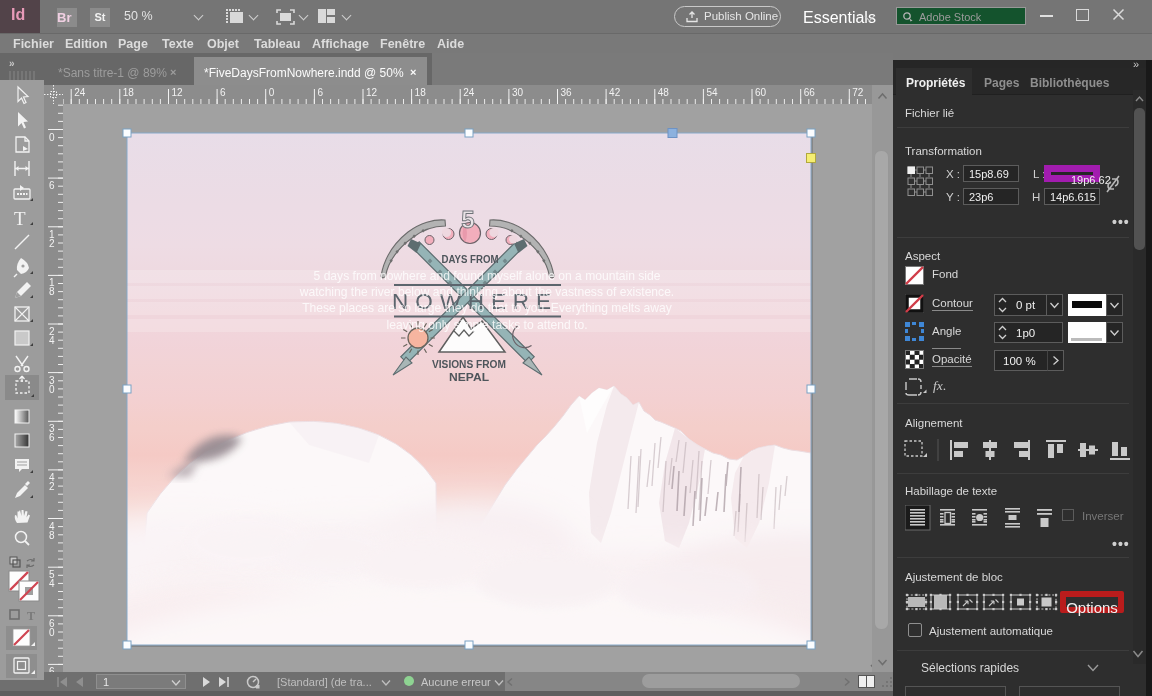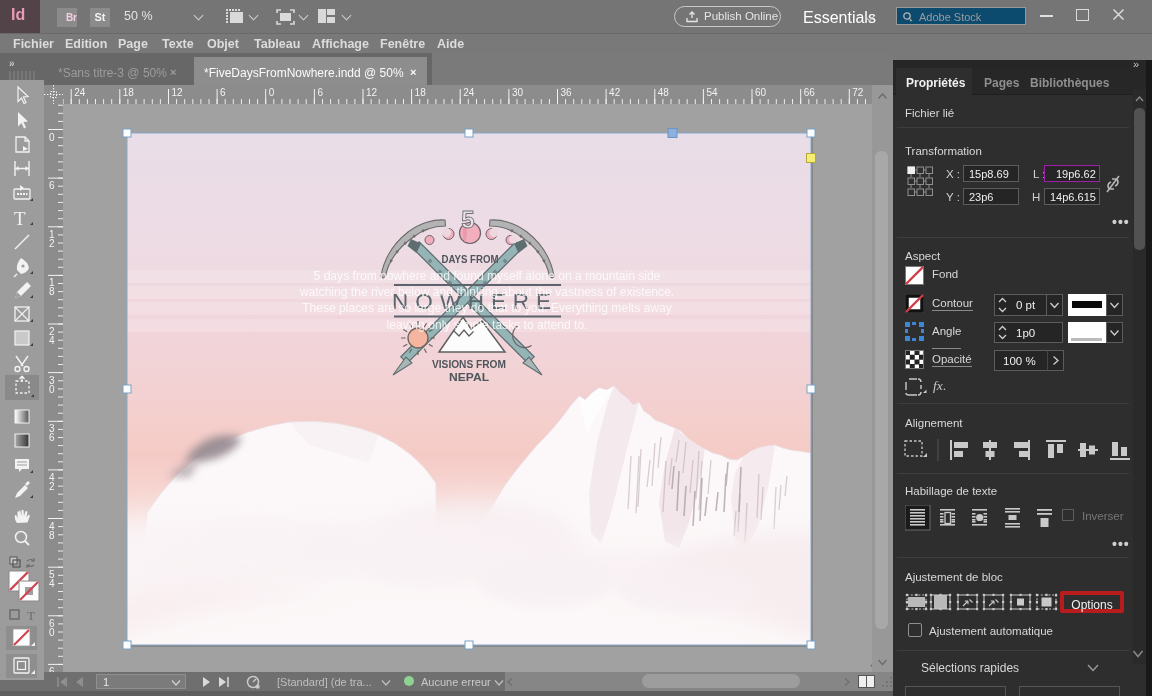--- a/index.html
+++ b/index.html
@@ -26,21 +26,21 @@
   #statusbar { left:0; top:672px; width:893px; height:19px; background:#6f6f6f; }
   #statusright { left:505px; top:672px; width:388px; height:19px; background:#868686; }
   #bottomstrip { left:0; top:691px; width:893px; height:5px; background:#5e5e5e; }
   .chev { display:inline-block; width:7px; height:7px; border-right:1.5px solid #cfcfcf; border-bottom:1.5px solid #cfcfcf; transform:rotate(45deg); }
 </style>
 </head>
 <body>
 <div id="appbar" class="abs">
   <div class="abs" style="left:0;top:0;width:40px;height:33px;background:#524349"></div>
   <div class="abs" style="left:11px;top:6px;font-size:16px;font-weight:bold;color:#e89ab8;letter-spacing:0px">Id</div>
-  <div class="abs" style="left:57px;top:8px;width:20px;height:19px;background:#8b8b8b;color:#f0cfe2;font-size:10px;font-weight:bold;text-align:right;line-height:19px">Br</div>
+  <div class="abs" style="left:57px;top:8px;width:20px;height:19px;background:#8b8b8b;color:#f0cfe2;font-size:13px;font-weight:bold;text-align:left;line-height:19px">Br</div>
   <div class="abs" style="left:90px;top:8px;width:20px;height:19px;background:#8b8b8b;color:#f2f2f2;font-size:11px;font-weight:bold;text-align:center;line-height:19px">St</div>
   <div class="abs" style="left:124px;top:9px;color:#e3e3e3;font-size:12.5px">50 %</div>
   <div class="abs chev" style="left:195px;top:12px"></div>
 
   <svg class="abs" style="left:226px;top:9px" width="18" height="15" viewBox="0 0 18 15">
     <rect x="4" y="3" width="13" height="11" fill="#d9d9d9"></rect>
     <g fill="#d9d9d9">
         <rect x="0" y="0" width="2" height="2"></rect>
         <rect x="3" y="0" width="2" height="2"></rect>
         <rect x="6" y="0" width="2" height="2"></rect>
@@ -70,21 +70,21 @@
   <div class="abs" style="left:674px;top:6px;width:107px;height:21px;border:1px solid #c9c9c9;border-radius:11px;color:#e5e5e5;font-size:11.5px;">
     <svg class="abs" style="left:11px;top:4px" width="12" height="12" viewBox="0 0 12 12">
       <path d="M6 1 L6 7 M3.5 3.5 L6 1 L8.5 3.5" fill="none" stroke="#e5e5e5" stroke-width="1.3"></path>
       <path d="M1 7 V10.5 H11 V7" fill="none" stroke="#e5e5e5" stroke-width="1.3"></path>
     </svg>
     <span class="abs" style="left:29px;top:3px">Publish Online</span>
   </div>
   <div class="abs" style="left:803px;top:9px;color:#ffffff;font-size:16px">Essentials</div>
   <div class="abs chev" style="left:866px;top:13px"></div>
 
-  <div class="abs" style="left:896px;top:7px;width:130px;height:18px;border:1px solid #989898;background:#0c4a6e;">
+  <div class="abs" style="left:896px;top:7px;width:130px;height:18px;border:1px solid #989898;background:#14532d;">
     <svg class="abs" style="left:5px;top:3px" width="12" height="12" viewBox="0 0 12 12">
       <circle cx="5" cy="5" r="3.2" fill="none" stroke="#b5b5b5" stroke-width="1.3"></circle>
       <path d="M7.5 7.5 L10.5 9.5 L8.5 10.5 Z" fill="#b5b5b5"></path>
     </svg>
     <span class="abs" style="left:22px;top:3px;font-size:11px;color:#9b9b9b">Adobe Stock</span>
   </div>
 
   <div class="abs" style="left:1040px;top:15px;width:13px;height:2px;background:#e0e0e0"></div>
   <div class="abs" style="left:1076px;top:9px;width:13px;height:12px;border:1.5px solid #dadada"></div>
   <svg class="abs" style="left:1112px;top:8px" width="13" height="13" viewBox="0 0 13 13">
@@ -104,21 +104,21 @@
 </div>
 <div class="abs" style="left:893px;top:53px;width:259px;height:7px;background:#797979"></div>
 <div id="tabbar" class="abs">
     <div class="abs" style="left:0;top:0;width:432px;height:32px;background:#676767"></div>
   <div class="abs" style="left:9px;top:5px;color:#c9c9c9;font-size:10px;letter-spacing:1px;font-weight:bold">»</div>
     <svg class="abs" style="left:8px;top:18px" width="28" height="10" viewBox="0 0 28 10">
       <g stroke="#7e7e7e" stroke-width="1.5">
         <path d="M2 0 V10 M6 0 V10 M10 0 V10 M14 0 V10 M18 0 V10 M22 0 V10 M26 0 V10"></path>
       </g>
     </svg>
-  <div class="abs" style="left:58px;top:13px;color:#9d9d9d;font-size:12px">*Sans titre-3 @ 50%</div>
+  <div class="abs" style="left:58px;top:13px;color:#9d9d9d;font-size:12px">*Sans titre-1 @ 89%</div>
   <div class="abs" style="left:170px;top:13px;color:#9d9d9d;font-size:11px;font-weight:bold">×</div>
   <div class="abs" style="left:194px;top:4px;width:233px;height:28px;background:#8d8d8d"></div>
   <div class="abs" style="left:204px;top:13px;color:#fbfbfb;font-size:12px">*FiveDaysFromNowhere.indd @ 50%</div>
   <div class="abs" style="left:410px;top:13px;color:#fbfbfb;font-size:11px;font-weight:bold">×</div>
 </div>
 <div id="rulerh" class="abs">
     <svg class="abs" style="left:0;top:0" width="810" height="19" viewBox="0 0 810 19">
       <path d="M0.1 14V19 M8.2 14V19 M16.3 14V19 M24.4 14V19 M32.5 14V19 M40.6 14V19 M48.7 14V19 M56.8 14V19 M64.9 14V19 M73.0 14V19 M81.1 14V19 M89.3 14V19 M97.4 14V19 M105.5 14V19 M113.6 14V19 M121.7 14V19 M129.8 14V19 M137.9 14V19 M146.0 14V19 M154.1 14V19 M162.2 14V19 M170.3 14V19 M178.4 14V19 M186.5 14V19 M194.6 14V19 M202.7 14V19 M210.8 14V19 M218.9 14V19 M227.0 14V19 M235.1 14V19 M243.2 14V19 M251.3 14V19 M259.5 14V19 M267.6 14V19 M275.7 14V19 M283.8 14V19 M291.9 14V19 M300.0 14V19 M308.1 14V19 M316.2 14V19 M324.3 14V19 M332.4 14V19 M340.5 14V19 M348.6 14V19 M356.7 14V19 M364.8 14V19 M372.9 14V19 M381.0 14V19 M389.1 14V19 M397.2 14V19 M405.3 14V19 M413.5 14V19 M421.6 14V19 M429.7 14V19 M437.8 14V19 M445.9 14V19 M454.0 14V19 M462.1 14V19 M470.2 14V19 M478.3 14V19 M486.4 14V19 M494.5 14V19 M502.6 14V19 M510.7 14V19 M518.8 14V19 M526.9 14V19 M535.0 14V19 M543.1 14V19 M551.2 14V19 M559.3 14V19 M567.4 14V19 M575.6 14V19 M583.7 14V19 M591.8 14V19 M599.9 14V19 M608.0 14V19 M616.1 14V19 M624.2 14V19 M632.3 14V19 M640.4 14V19 M648.5 14V19 M656.6 14V19 M664.7 14V19 M672.8 14V19 M680.9 14V19 M689.0 14V19 M697.1 14V19 M705.2 14V19 M713.3 14V19 M721.4 14V19 M729.5 14V19 M737.7 14V19 M745.8 14V19 M753.9 14V19 M762.0 14V19 M770.1 14V19 M778.2 14V19 M786.3 14V19 M794.4 14V19 M802.5 14V19" stroke="#ececec" stroke-width="1"></path>
       <path d="M8.2 4V19 M56.8 4V19 M105.5 4V19 M154.1 4V19 M202.7 4V19 M251.4 4V19 M300.0 4V19 M348.6 4V19 M397.2 4V19 M445.9 4V19 M494.5 4V19 M543.1 4V19 M591.8 4V19 M640.4 4V19 M689.0 4V19 M737.7 4V19 M786.3 4V19" stroke="#f2f2f2" stroke-width="1"></path>
       <text x="11.2" y="11" font-size="10" fill="#f2f2f2" font-family="Liberation Sans, sans-serif">24</text>
@@ -407,21 +407,21 @@
         <rect x="1" y="25" width="6.5" height="6.5"></rect>
         <rect x="10" y="25" width="6.5" height="6.5"></rect>
         <rect x="19" y="25" width="6.5" height="6.5"></rect>
         <path d="M7.5 6 H10 M16.5 6 H19 M7.5 17 H10 M16.5 17 H19 M7.5 28 H10 M16.5 28 H19 M4 9.5 V13 M13 9.5 V13 M22 9.5 V13 M4 20.5 V24 M13 20.5 V24 M22 20.5 V24"></path>
       </g>
       <rect x="1" y="3" width="6.5" height="6.5" fill="#f0f0f0" stroke="#f0f0f0"></rect>
     </svg>
     <div class="abs" style="left:53px;top:108px;color:#d0d0d0;font-size:11.5px">X :</div>
     <div class="abs" style="left:70px;top:105px;width:56px;height:17px;background:#252525;border:1px solid #5c5c5c;color:#f0f0f0;font-size:11px;line-height:16px;padding-left:5px">15p8.69</div>
     <div class="abs" style="left:140px;top:108px;color:#d0d0d0;font-size:11.5px">L :</div>
-    <div class="abs" style="left:151px;top:105px;width:56px;height:17px;background:#252525;border:1px solid #a21caf;color:#f0f0f0;font-size:11px;line-height:16px;padding-left:11px">19p6.62</div>
+    <div class="abs" style="left:151px;top:105px;width:56px;height:17px;background:#252525;border:7px solid #a21caf;color:#f0f0f0;font-size:11px;line-height:16px;padding-left:20px">19p6.62</div>
     <div class="abs" style="left:53px;top:131px;color:#d0d0d0;font-size:11.5px">Y :</div>
     <div class="abs" style="left:70px;top:128px;width:56px;height:17px;background:#252525;border:1px solid #5c5c5c;color:#f0f0f0;font-size:11px;line-height:16px;padding-left:5px">23p6</div>
     <div class="abs" style="left:139px;top:131px;color:#d0d0d0;font-size:11.5px">H :</div>
     <div class="abs" style="left:151px;top:128px;width:56px;height:17px;background:#252525;border:1px solid #5c5c5c;color:#f0f0f0;font-size:11px;line-height:16px;padding-left:5px">14p6.615</div>
     <svg class="abs" style="left:212px;top:114px" width="16" height="20" viewBox="0 0 16 20">
 <g stroke="#b8b8b8" stroke-width="1.5" fill="none">
         <path d="M6 8 q-3 1 -3 4 q0 3 3 3 l3 0"></path>
         <path d="M10 12 q3 -1 3 -4 q0 -3 -3 -3 l-3 0"></path>
         <path d="M2 18 L14 2"></path>
       </g>
@@ -638,21 +638,21 @@
       <rect x="132" y="5" width="19" height="14" fill="none" stroke="#c9c9c9" stroke-width="1" stroke-dasharray="2,1.8"></rect>
       <rect x="130.8" y="3.8" width="2.2" height="2.2" fill="#c9c9c9"></rect>
       <rect x="130.8" y="10.9" width="2.2" height="2.2" fill="#c9c9c9"></rect>
       <rect x="130.8" y="18" width="2.2" height="2.2" fill="#c9c9c9"></rect>
       <rect x="140.4" y="3.8" width="2.2" height="2.2" fill="#c9c9c9"></rect>
       <rect x="140.4" y="18" width="2.2" height="2.2" fill="#c9c9c9"></rect>
       <rect x="150" y="3.8" width="2.2" height="2.2" fill="#c9c9c9"></rect>
       <rect x="150" y="10.9" width="2.2" height="2.2" fill="#c9c9c9"></rect>
       <rect x="150" y="18" width="2.2" height="2.2" fill="#c9c9c9"></rect>
     </svg>
-    <div class="abs" style="left:167px;top:531px;width:64px;height:22px;border:4px solid #b91c1c;border-radius:2px;color:#f0f0f0;font-size:12px;text-align:center;line-height:21px">Options</div>
+    <div class="abs" style="left:167px;top:531px;width:64px;height:22px;border:6px solid #b91c1c;border-radius:2px;color:#f0f0f0;font-size:15px;text-align:center;line-height:21px">Options</div>
     <div class="abs" style="left:15px;top:563px;width:14px;height:14px;border:1px solid #8f8f8f;border-radius:2px"></div>
     <div class="abs" style="left:36px;top:565px;color:#d8d8d8;font-size:11.5px">Ajustement automatique</div>
     <div class="abs" style="left:4px;top:590px;width:232px;height:1px;background:#3d3d3d"></div>
     <div class="abs" style="left:28px;top:601px;color:#d8d8d8;font-size:12px">Sélections rapides</div>
     <svg class="abs" style="left:193px;top:603px" width="14" height="10" viewBox="0 0 14 10">
       <path d="M2 2 L7 7.5 L12 2" fill="none" stroke="#9a9a9a" stroke-width="1.4"></path>
     </svg>
     <div class="abs" style="left:12px;top:626px;width:101px;height:16px;border:1px solid #555;border-bottom:none"></div>
     <div class="abs" style="left:126px;top:626px;width:101px;height:16px;border:1px solid #555;border-bottom:none"></div>
     <div class="abs" style="left:240px;top:30px;width:13px;height:574px;background:#2a2a2a"></div>

